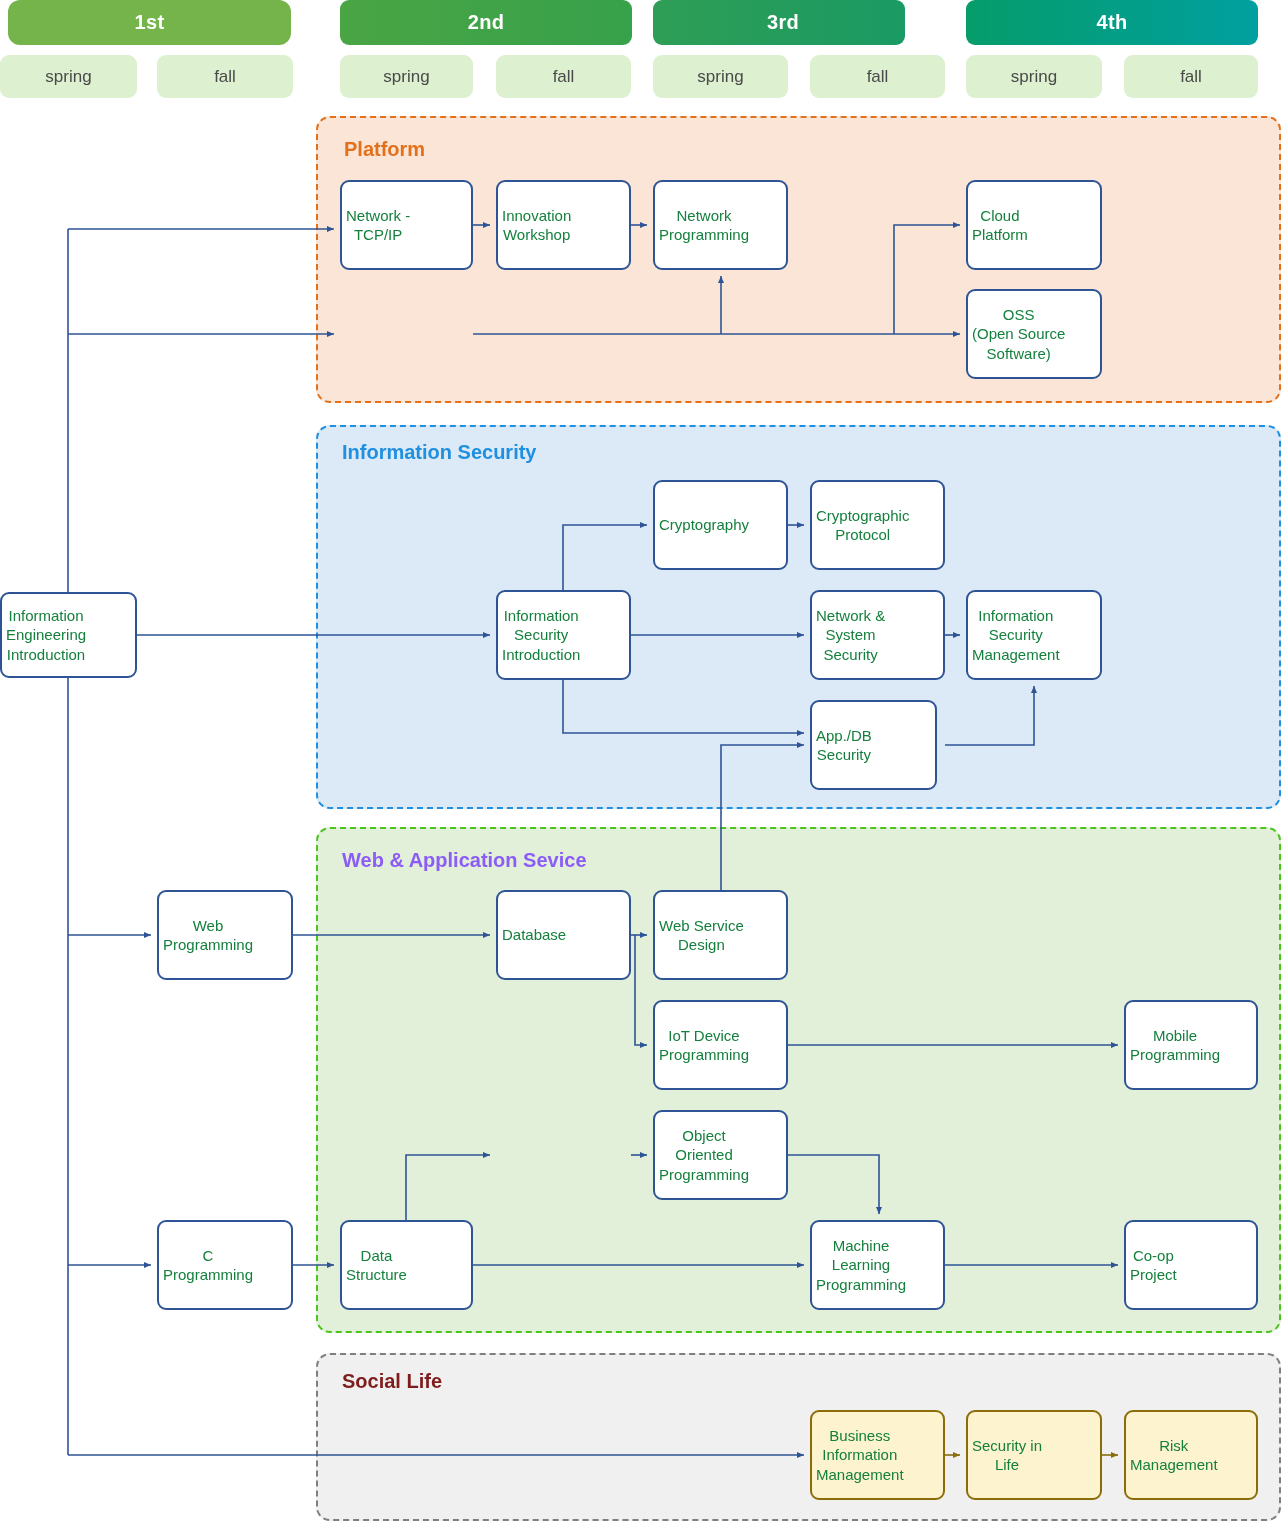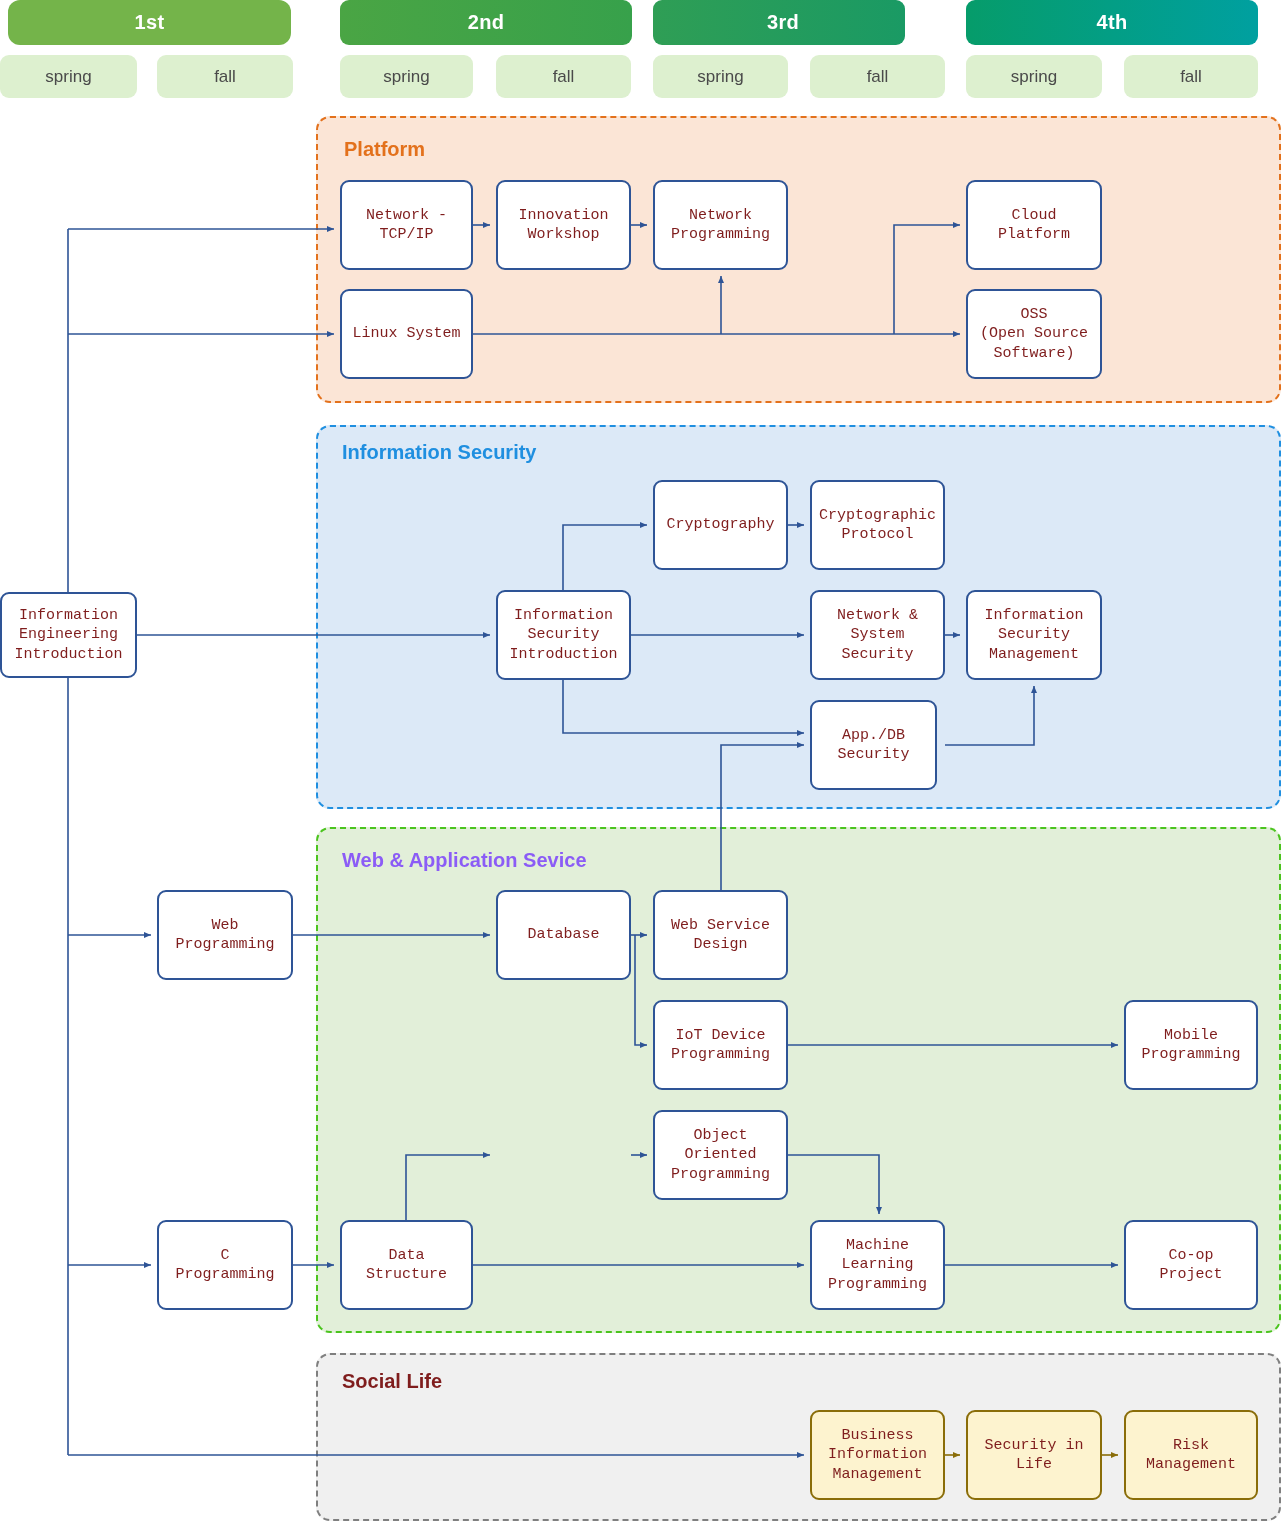--- a/index.html
+++ b/index.html
@@ -27,22 +27,22 @@
     position:absolute;border-radius:14px;box-sizing:border-box;
   }
   .group-title{
     position:absolute;font-size:20px;font-weight:bold;white-space:nowrap;
   }
 
   
   .node{
     position:absolute;box-sizing:border-box;
     background:#ffffff;border:2px solid #2e5496;border-radius:9px;
-    display:flex;align-items:center;justify-content:center;text-align:center;
-    font-size:15px;color:#7f1d1d;line-height:1.28;padding:2px 4px;font-family:Liberation Mono, monospace;
+    display:flex;align-items:center;justify-content:flex-start;text-align:center;
+    font-size:15px;color:#15803d;line-height:1.28;padding:2px 4px;
   }
   .node.social{
     background:#fdf3cf;border:2px solid #8a6d09;
   }
   .node .lbl{display:block;white-space:pre-line;}
 
   
   #wires{position:absolute;left:0;top:0;width:1281px;height:1523px;
          pointer-events:none;}
   .wire{fill:none;stroke:#2e5496;stroke-width:1.6;}
@@ -141,23 +141,20 @@
 Workshop</span>
     </div>
     <div class="node" style="left: 653px; top: 180px; width: 135px; height: 90px;">
       <span class="lbl">Network
 Programming</span>
     </div>
     <div class="node" style="left: 966px; top: 180px; width: 136px; height: 90px;">
       <span class="lbl">Cloud
 Platform</span>
     </div>
-    <div class="node" style="left: 340px; top: 289px; width: 133px; height: 90px;">
-      <span class="lbl">Linux System</span>
-    </div>
     <div class="node" style="left: 966px; top: 289px; width: 136px; height: 90px;">
       <span class="lbl">OSS
 (Open Source
 Software)</span>
     </div>
     <div class="node" style="left: 653px; top: 480px; width: 135px; height: 90px;">
       <span class="lbl">Cryptography</span>
     </div>
     <div class="node" style="left: 810px; top: 480px; width: 135px; height: 90px;">
       <span class="lbl">Cryptographic

